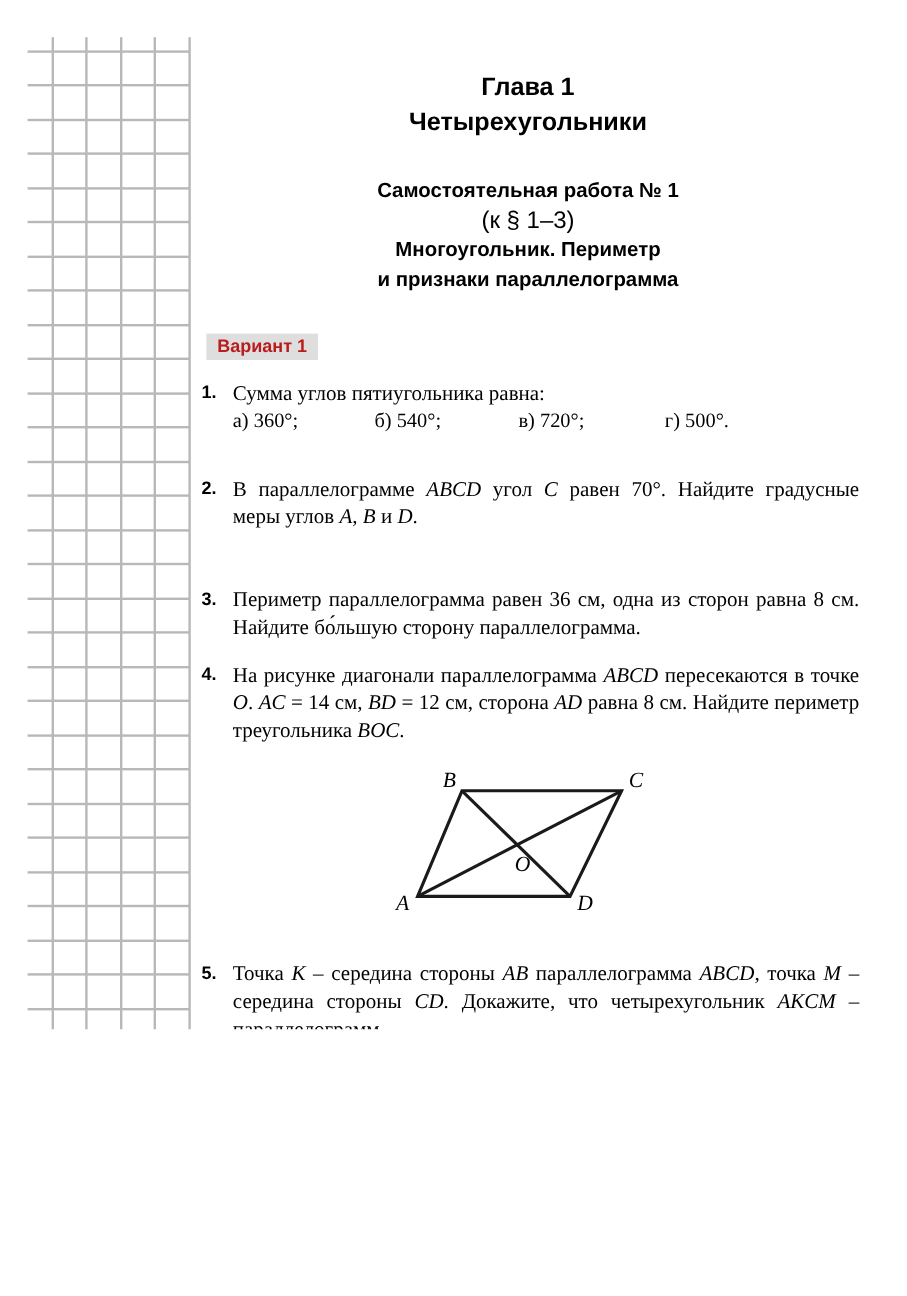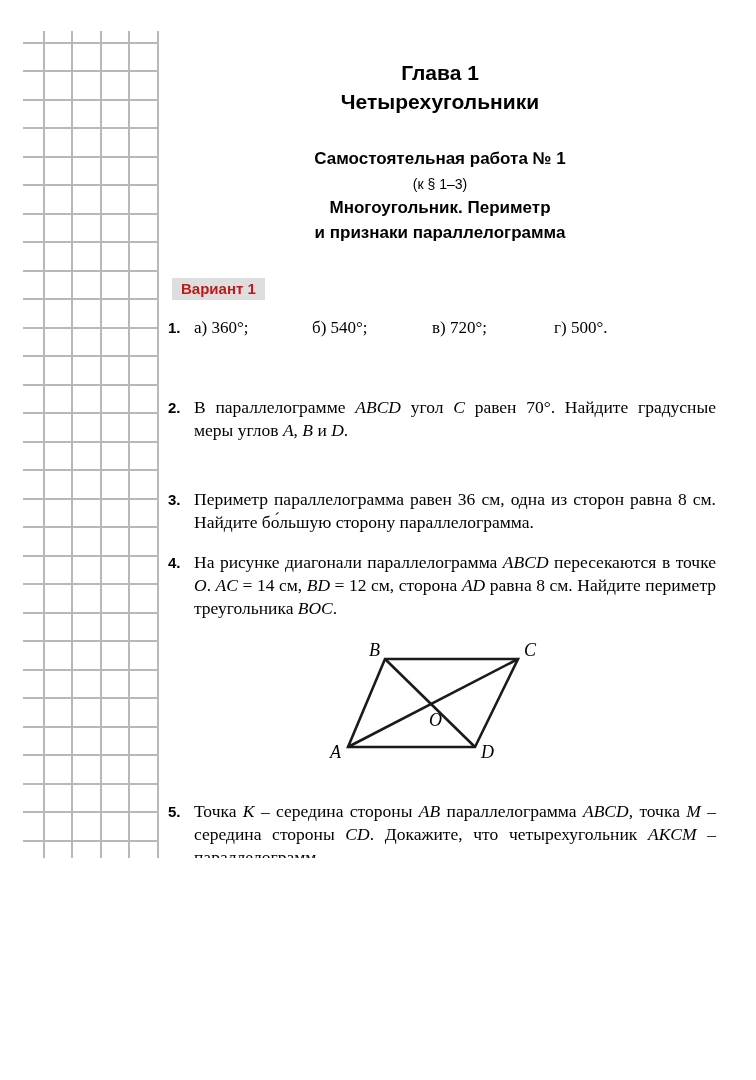--- a/index.html
+++ b/index.html
@@ -60,21 +60,21 @@
     width: 560px;
     text-align: center;
     font-family: "Liberation Sans", sans-serif;
     font-weight: bold;
     font-size: 17px;
     line-height: 24.5px;
     color: #000;
   }
   .work-sub {
     font-weight: normal;
-    font-size: 14px;
+    font-size: 20px;
   }
 
   
   .variant-badge {
     position: absolute;
     left: 172px;
     top: 278px;
     padding: 2px 9px 3px 9px;
     background: #dedede;
     font-family: "Liberation Sans", sans-serif;
@@ -224,20 +224,21 @@
     <div class="work-sub">(к § 1–3)</div>
     <div>Многоугольник. Периметр</div>
     <div>и признаки параллелограмма</div>
   </div>
 
   <div class="variant-badge">Вариант 1</div>
 
   <div class="ex" id="ex1">
     <div class="ex-num">1.</div>
     <div class="ex-body">
+      <div>Сумма углов пятиугольника равна:</div>
       <div class="options">
         <span class="opt opt-a">а) 360°;</span><span class="opt opt-b">б) 540°;</span><span class="opt opt-c">в) 720°;</span><span class="opt">г) 500°.</span>
       </div>
     </div>
   </div>
 
   <div class="ex" id="ex2">
     <div class="ex-num">2.</div>
     <div class="ex-body justify">В параллелограмме <i>ABCD</i> угол <i>C</i> равен 70°. Найдите градусные меры углов <i>A</i>, <i>B</i> и <i>D</i>.</div>
   </div>

